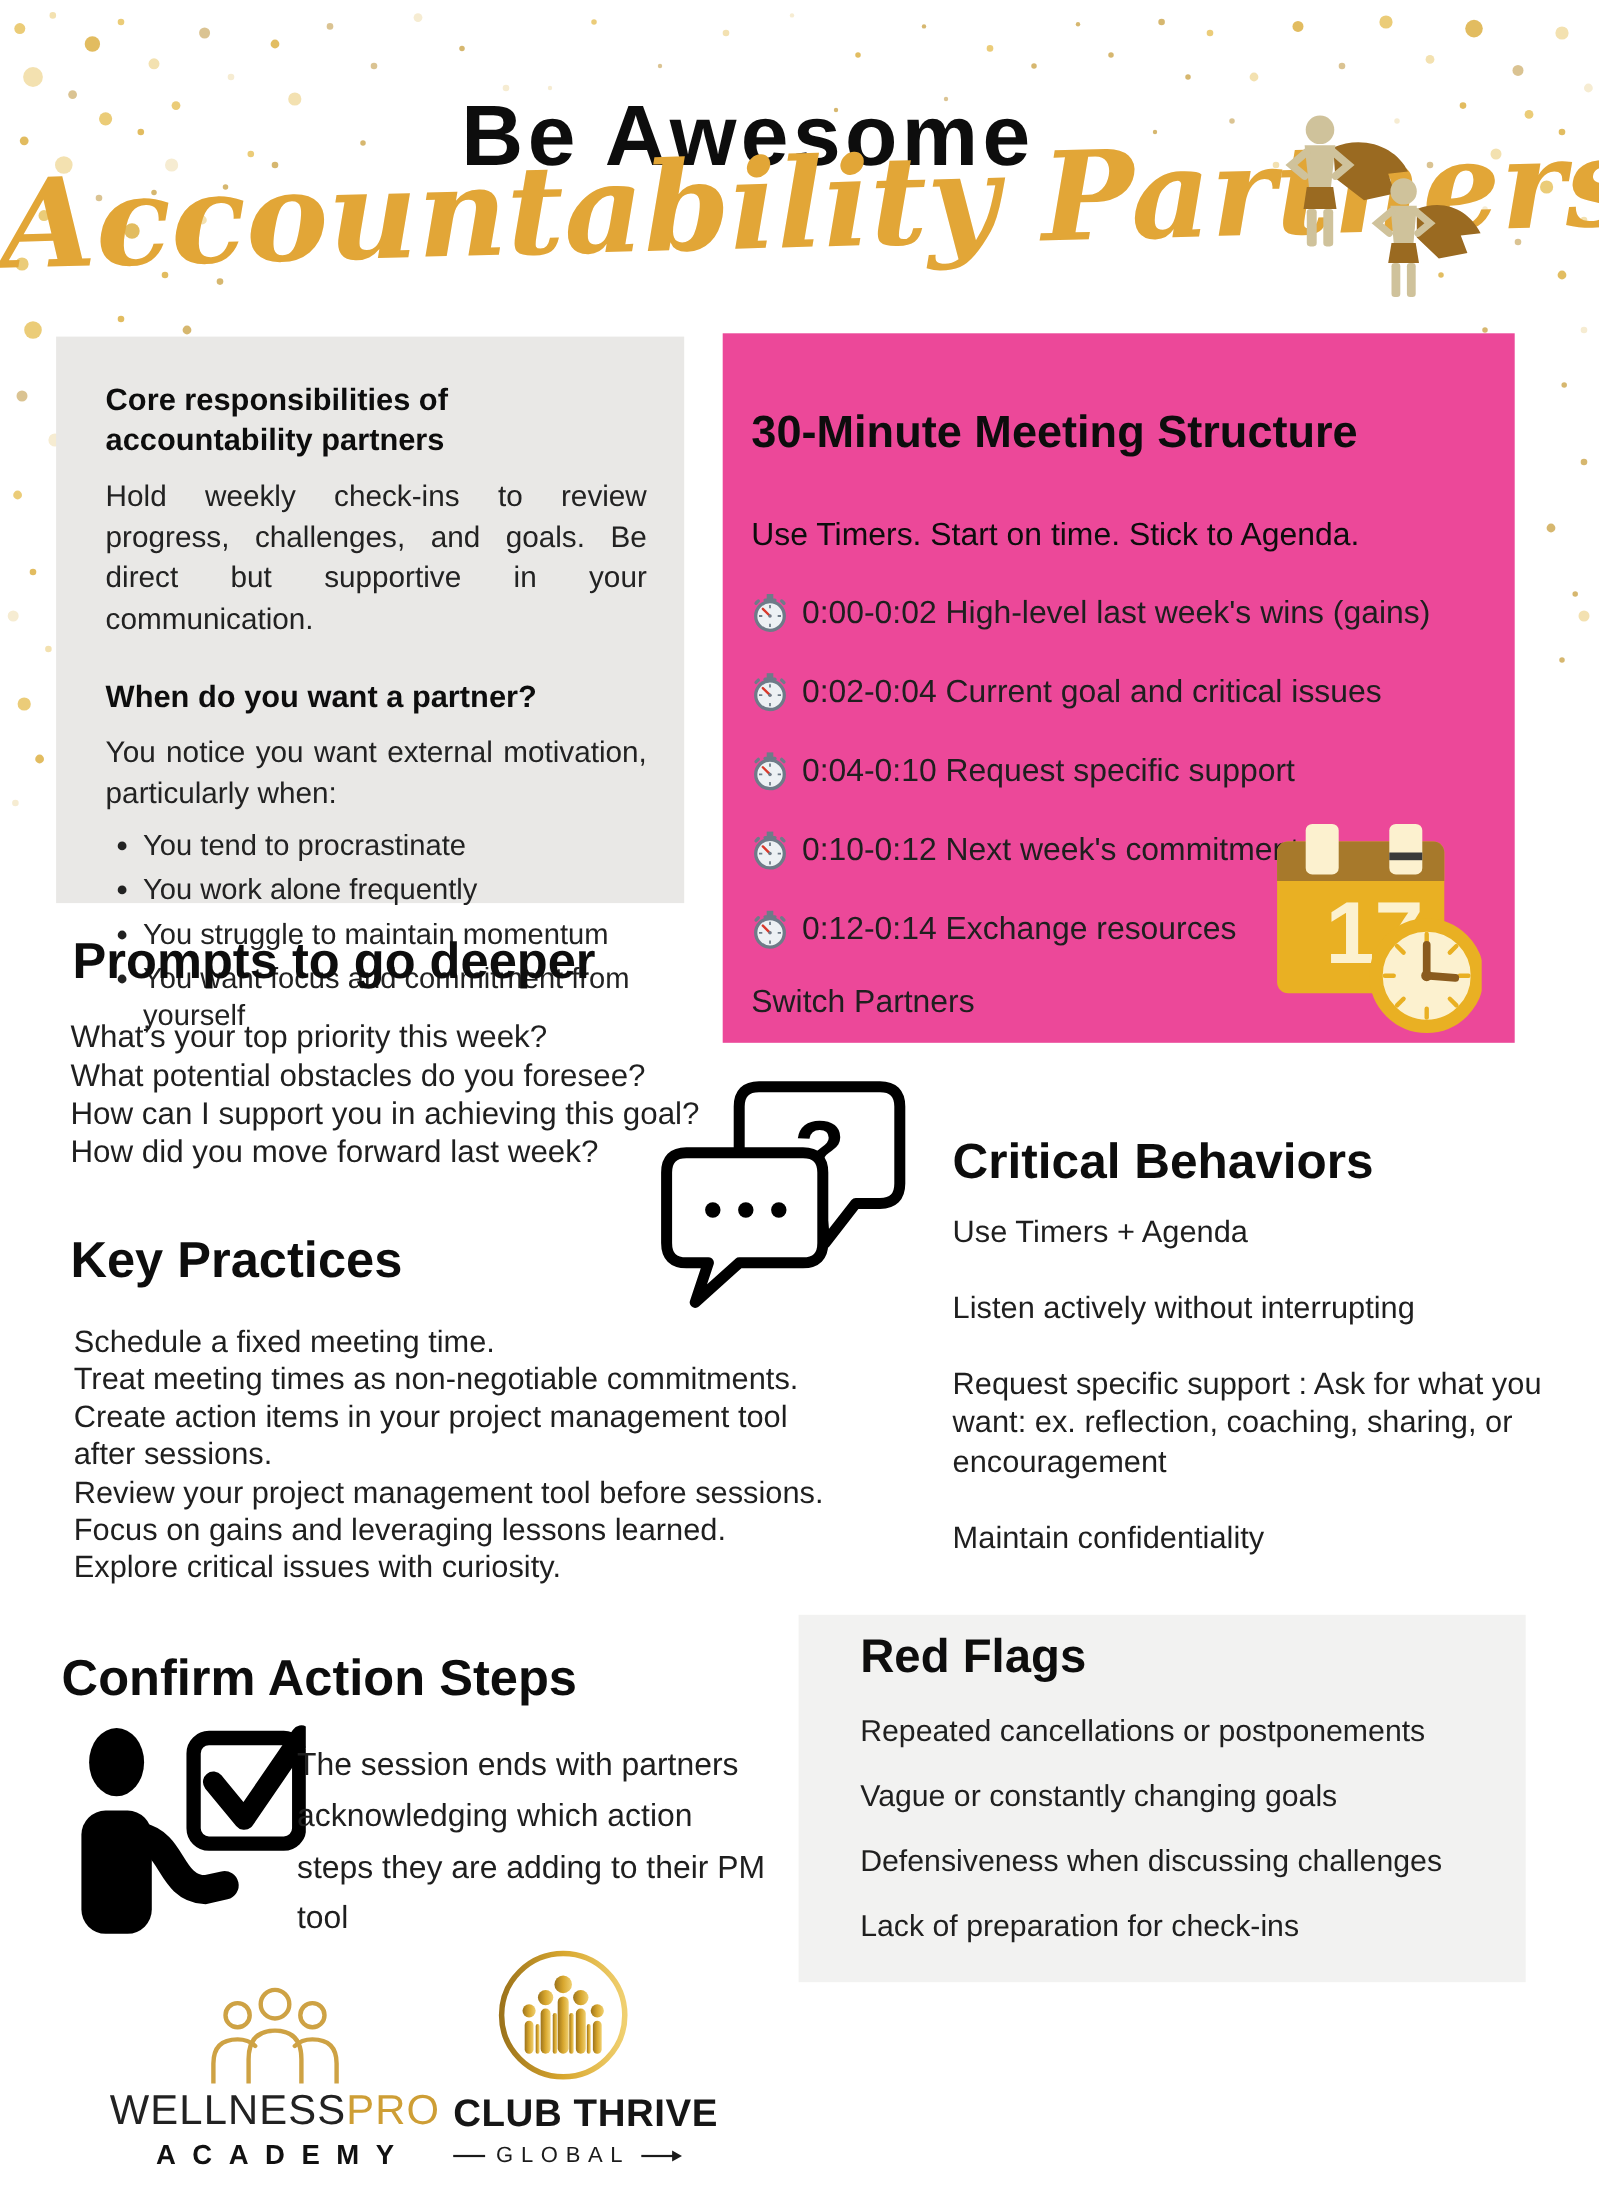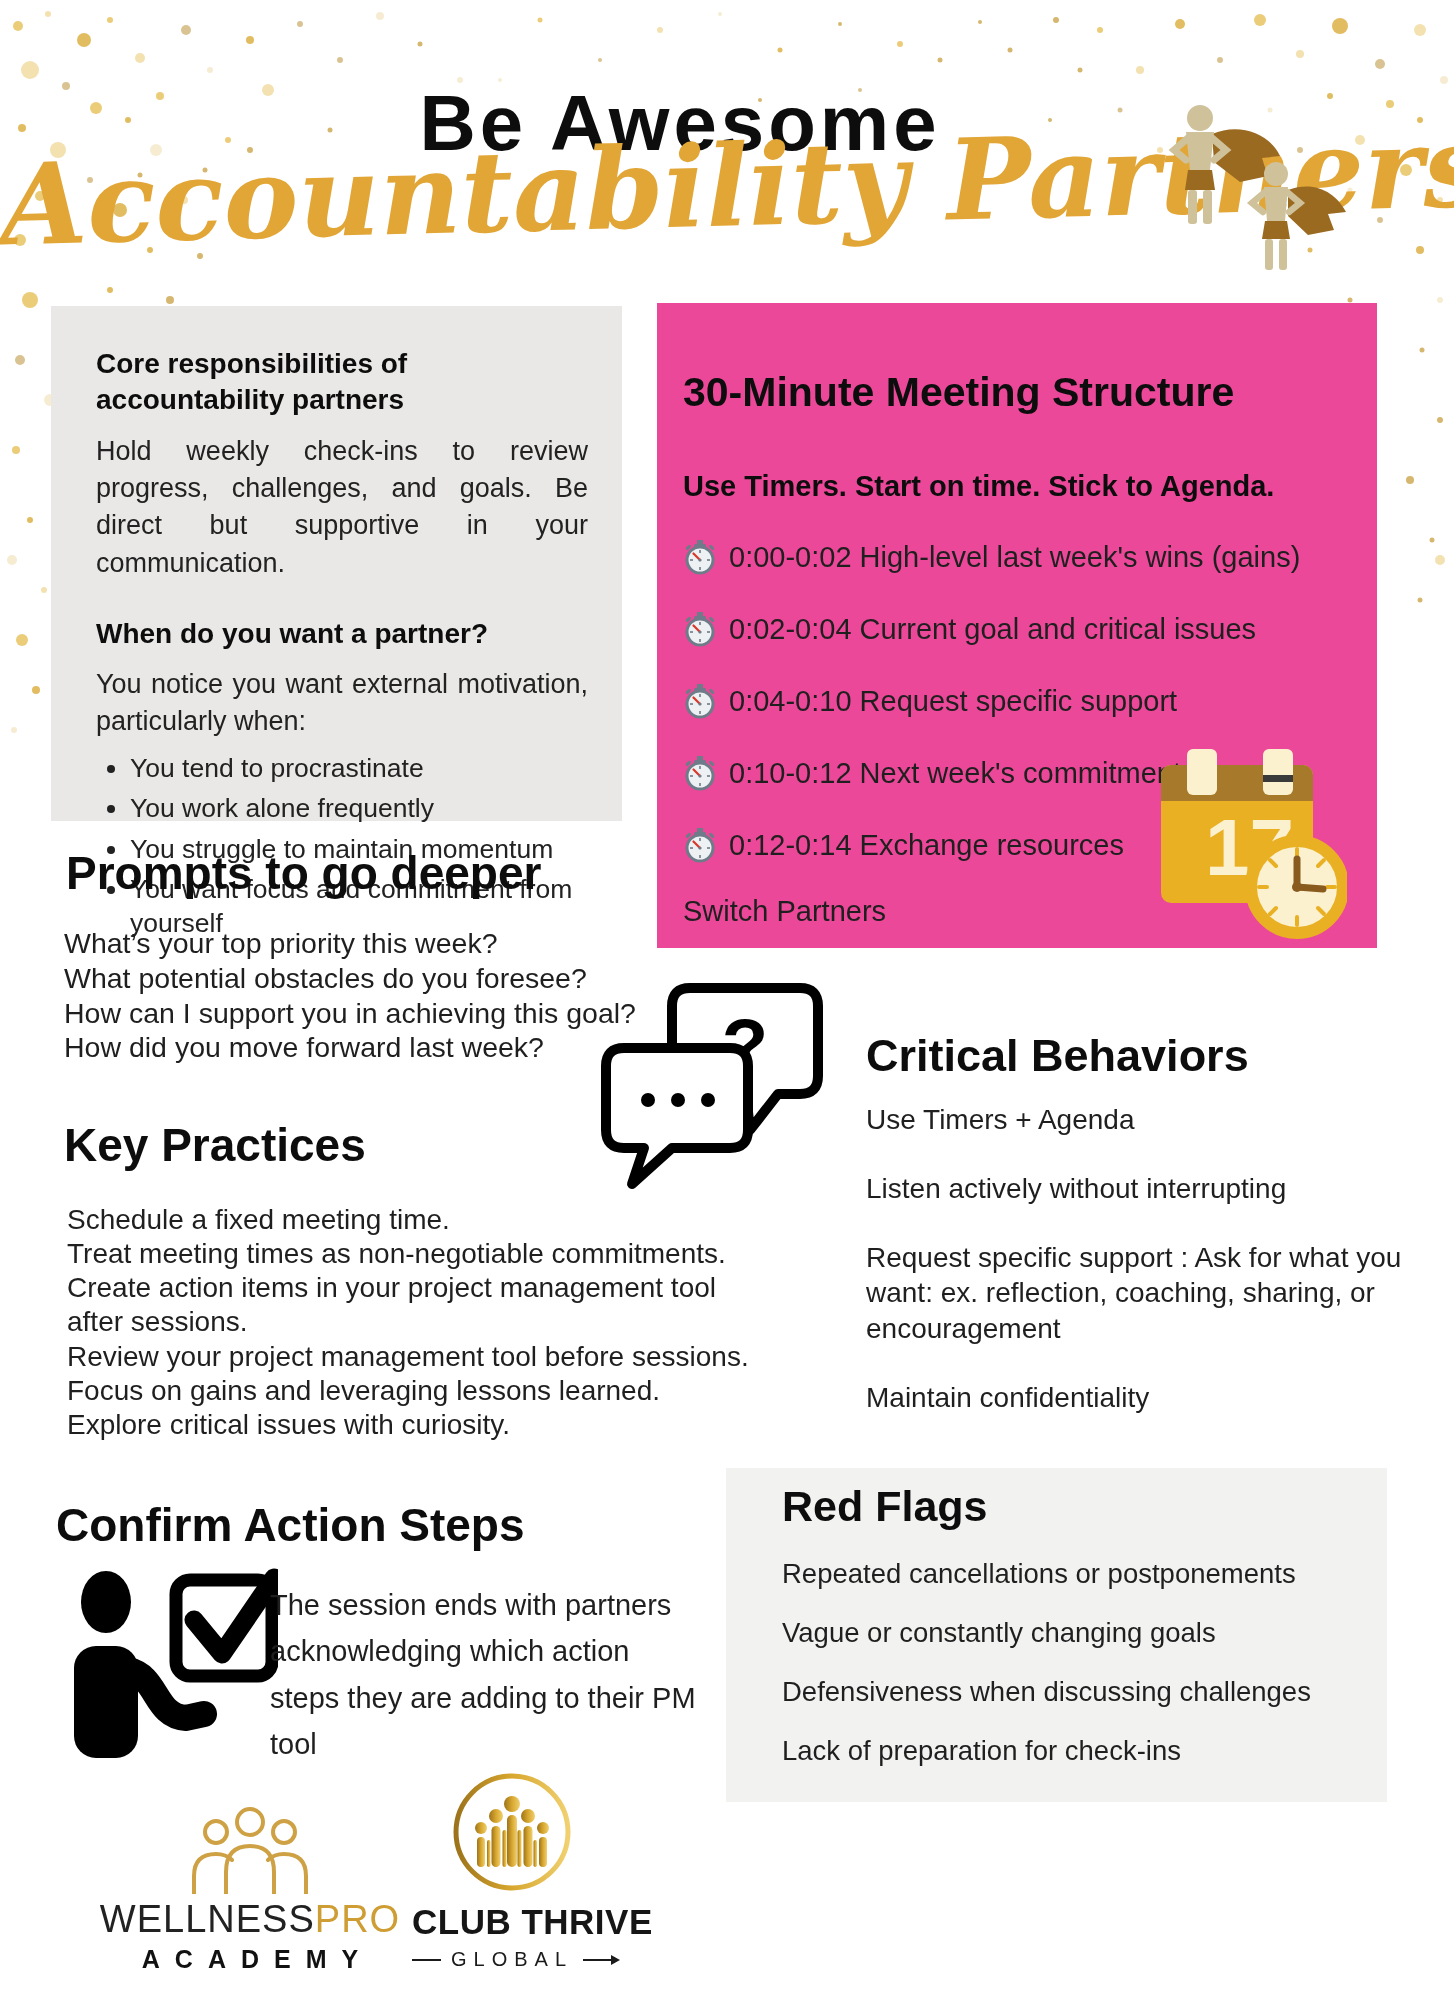--- a/index.html
+++ b/index.html
@@ -25,21 +25,21 @@
   .core-box h3{margin:0;font-size:28px;line-height:1.3;font-weight:800;color:#0d0d0d;}
   .core-box p{margin:14px 0 0;font-size:27px;line-height:1.38;text-align:justify;color:#222;}
   .core-box h3.second{margin-top:34px;}
   .core-box ul{margin:10px 0 0;padding-left:34px;}
   .core-box li{font-size:26.5px;line-height:1.3;margin-bottom:6px;color:#222;}
 
   
   .meeting-box{position:absolute;left:657px;top:303px;width:720px;height:645px;
                background:#ec4899;box-sizing:border-box;padding:66px 0 0 26px;}
   .meeting-box h2{margin:0;font-size:41px;font-weight:800;color:#0d0d0d;}
-  .meeting-box .sub{margin-top:54px;font-size:29px;font-weight:700;color:#0d0d0d;}
+  .meeting-box .sub{margin-top:54px;font-size:29px;font-weight:400;color:#0d0d0d;}
   .agenda-row{display:flex;align-items:center;gap:12px;margin-top:36px;font-size:29px;color:#1f1f1f;}
   .agenda-row .sw{flex:0 0 auto;}
   .switch-line{margin-top:32px;font-size:29px;color:#1f1f1f;}
   .calendar{position:absolute;right:30px;bottom:8px;width:200px;height:205px;}
 
   
   .prompts-h{position:absolute;left:66px;top:846px;margin:0;font-size:46px;font-weight:800;color:#0d0d0d;}
   .prompts-lines{position:absolute;left:64px;top:926px;width:580px;font-size:28.5px;line-height:1.22;color:#1f1f1f;}
 
   

